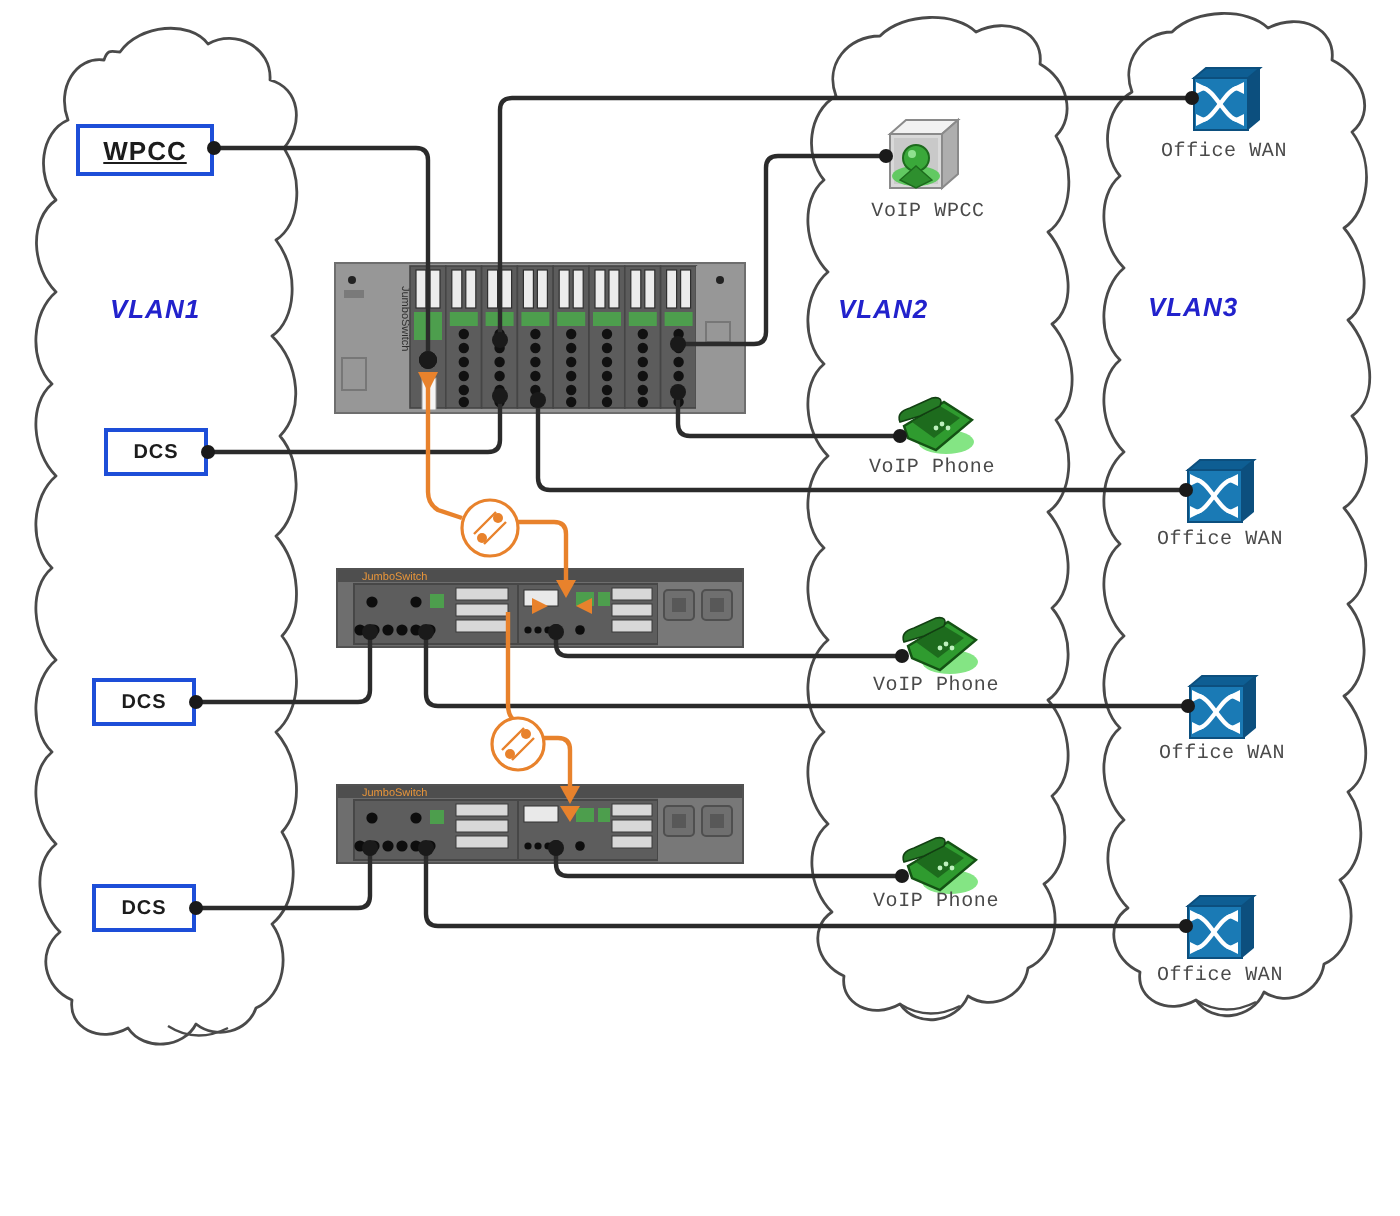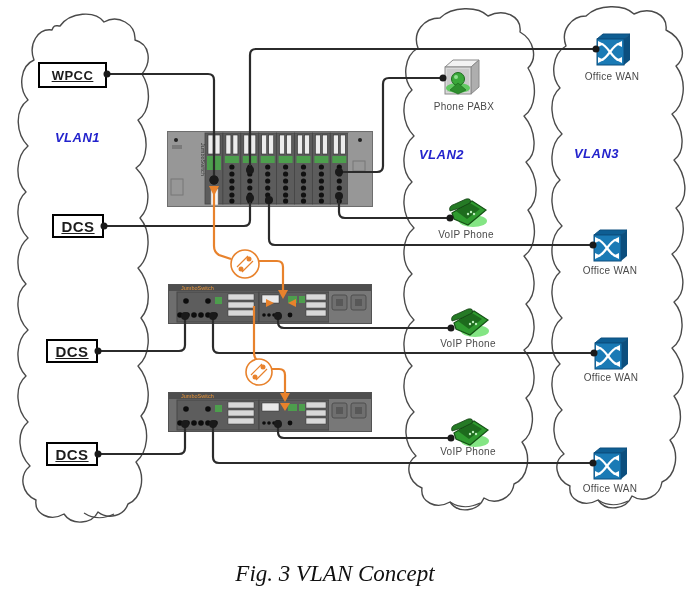--- a/index.html
+++ b/index.html
@@ -4,32 +4,32 @@
 <style>
   html,body{margin:0;padding:0;background:#fff;}
   #canvas{
     position:relative;width:700px;height:608px;background:#fff;overflow:hidden;
     font-family:"Liberation Sans",sans-serif;
   }
   #canvas svg{display:block;}
   .abs{position:absolute;}
   .overlay{position:absolute;left:0;top:0;pointer-events:none;}
   .node-box{
-    position:absolute;background:#fff;border:2px solid #000000;
+    position:absolute;background:#fff;border:2px solid #1d4ed8;
     display:flex;align-items:center;justify-content:center;
     color:#1c1c1c;box-sizing:border-box;
   }
   .wpcc-text{font-weight:bold;font-size:13px;letter-spacing:.5px;text-decoration:underline;}
-  .dcs-text{font-weight:bold;font-size:15px;letter-spacing:.5px;text-decoration:underline;}
+  .dcs-text{font-weight:bold;font-size:10px;letter-spacing:.5px;}
   .vlan-label{
     position:absolute;color:#2222CC;font-weight:bold;font-style:italic;
     font-size:13px;letter-spacing:.5px;text-align:center;
   }
   .dev-label{
-    position:absolute;color:#4a4a4a;font-size:10px;text-align:center;letter-spacing:.3px;
+    position:absolute;color:#4a4a4a;font-size:10px;text-align:center;letter-spacing:.3px;font-family:Liberation Mono, monospace;
   }
   .caption{
     position:absolute;left:140px;top:561px;width:390px;text-align:center;
     font-family:"Liberation Serif",serif;font-style:italic;font-size:23px;color:#111;
   }
 </style>
 </head>
 <body>
 
 <div id="canvas">
@@ -204,37 +204,37 @@
   <div class="node-box" style="left:52px;top:214px;width:52px;height:24px;">
     <span class="dcs-text">DCS</span>
   </div>
   <div class="node-box" style="left:46px;top:339px;width:52px;height:24px;">
     <span class="dcs-text">DCS</span>
   </div>
   <div class="node-box" style="left:46px;top:442px;width:52px;height:24px;">
     <span class="dcs-text">DCS</span>
   </div>
 
-  <div class="vlan-label" style="left:40px;top:130px;width:75px;">VLAN1</div>
+  <div class="vlan-label" style="left:40px;top:147px;width:75px;">VLAN1</div>
   <div class="vlan-label" style="left:404px;top:147px;width:75px;">VLAN2</div>
   <div class="vlan-label" style="left:559px;top:146px;width:75px;">VLAN3</div>
 
   <div class="abs" style="left:441px;top:57px;">
     <svg width="40" height="42">
       <polygon points="4,10 12,3 38,3 30,10" fill="#f2f2f2" stroke="#8a8a8a"></polygon>
       <polygon points="30,10 38,3 38,30 30,37" fill="#aeaeae" stroke="#8a8a8a"></polygon>
       <rect x="4" y="10" width="26" height="27" fill="#d9d9d9" stroke="#8a8a8a"></rect>
       <rect x="6" y="12" width="22" height="23" fill="#c9c9c9"></rect>
       <ellipse cx="17" cy="31" rx="12" ry="5" fill="#57c957" opacity="0.9"></ellipse>
       <circle cx="17" cy="22" r="6.5" fill="#3aa83a" stroke="#1d6b1d"></circle>
       <polygon points="9,33 17,26 25,33 17,37" fill="#2e8f2e" stroke="#1d6b1d" stroke-width="0.7"></polygon>
       <circle cx="15" cy="20" r="2" fill="#8fe08f"></circle>
     </svg>
   </div>
-  <div class="dev-label" style="left:425px;top:101px;width:78px;">Phone PABX</div>
+  <div class="dev-label" style="left:425px;top:101px;width:78px;">VoIP WPCC</div>
 
   <div class="abs" style="left:446px;top:197px;">
     <svg width="44" height="32">
       <ellipse cx="27" cy="24" rx="14" ry="6" fill="#6fe06f" opacity="0.85"></ellipse>
       <polygon points="6,16 26,4 40,13 22,28 8,22" fill="#2f9b2f" stroke="#145214" stroke-width="1.2"></polygon>
       <polygon points="10,14 24,6 34,12 21,22" fill="#1d6b1d"></polygon>
       <path d="M4,14 Q2,9 9,7 L20,2 Q26,1 24,6 L14,11 Z" fill="#257a25" stroke="#123f12" stroke-width="0.8"></path>
       <circle cx="25" cy="15" r="1.2" fill="#bdf0bd"></circle>
         <circle cx="28" cy="17" r="1.2" fill="#bdf0bd"></circle>
       <circle cx="22" cy="17" r="1.2" fill="#bdf0bd"></circle>
@@ -321,21 +321,20 @@
       <path d="M7,12 C13,12 19,28 25,28" fill="none" stroke="#fff" stroke-width="2.2"></path>
       <path d="M25,12 C19,12 13,28 7,28" fill="none" stroke="#fff" stroke-width="2.2"></path>
       <polygon points="4,9 10,12 4,15" fill="#fff"></polygon>
         <polygon points="28,9 22,12 28,15" fill="#fff"></polygon>
       <polygon points="4,25 10,28 4,31" fill="#fff"></polygon>
         <polygon points="28,25 22,28 28,31" fill="#fff"></polygon>
     </svg>
   </div>
   <div class="dev-label" style="left:570px;top:483px;width:80px;">Office WAN</div>
 
-  <div class="caption">Fig. 3 VLAN Concept</div>
 
   <svg class="overlay" width="700" height="608">
     <g fill="none" stroke="#2B2B2B" stroke-width="2.2">
       <path d="M 107,74 H 208 Q 214,74 214,80 V 180"></path>
       <path d="M 250,170 V 55 Q 250,49 256,49 H 594"></path>
       <path d="M 339,172 H 377 Q 383,172 383,166 V 84 Q 383,78 389,78 H 441"></path>
       <path d="M 104,226 H 244 Q 250,226 250,220 V 198"></path>
       <path d="M 339,196 V 212 Q 339,218 345,218 H 449"></path>
       <path d="M 269,200 V 239 Q 269,245 275,245 H 591"></path>
       <path d="M 98,351 H 179 Q 185,351 185,345 V 316"></path>

